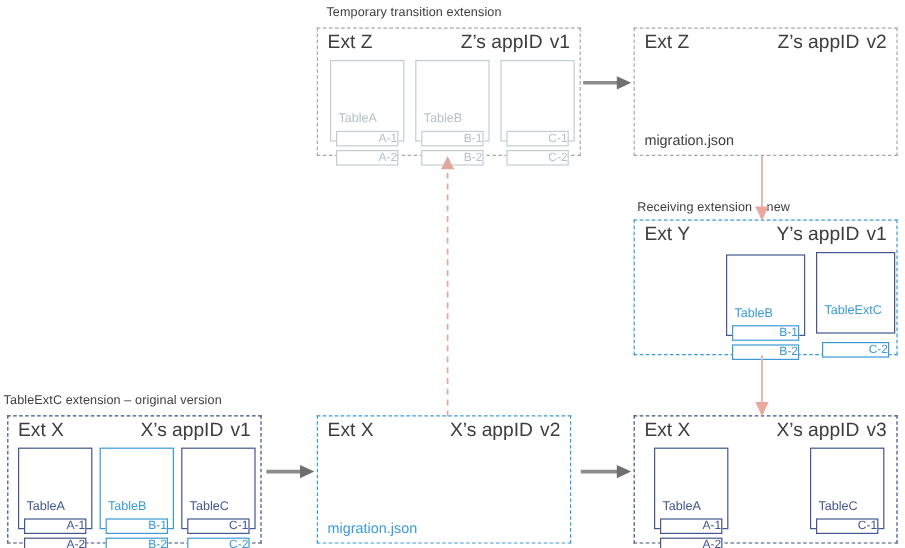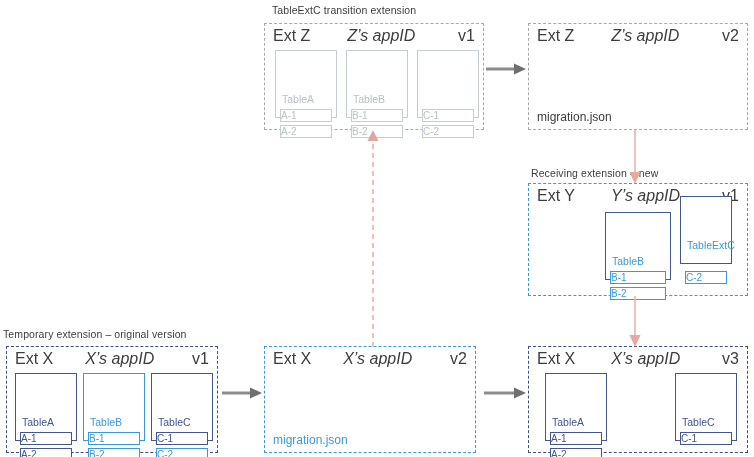--- a/index.html
+++ b/index.html
@@ -34,21 +34,21 @@
   .ext.navy{border:1.2px dashed #3f4f7f;}
 
   .ext-hdr{
     position:absolute;left:0;right:0;top:5px;height:14px;
     display:flex;align-items:center;
     padding:0 8px;
     box-sizing:border-box;
     font-size:16px;
   }
   .ext-hdr .h-left{flex:0 0 auto;}
-  .ext-hdr .h-mid{flex:1 1 auto;text-align:center;padding-right:6px;font-style:italic;}
+  .ext-hdr .h-mid{flex:1 1 auto;text-align:right;padding-right:6px;}
   .ext-hdr .h-right{flex:0 0 auto;}
 
   .ext-foot{
     position:absolute;left:8px;bottom:5px;
     font-size:12px;
   }
   .foot-blue{color:#3a9ad9;}
 
   
   .tbl{
@@ -63,21 +63,21 @@
     padding-left:2px;
     margin-bottom:3px;
     height:13px;
     white-space:nowrap;
     margin-top:39px;
   }
   .row{
     box-sizing:border-box;
     height:13px;
     line-height:11px;
-    text-align:left;
+    text-align:right;
     font-size:10px;
     margin-bottom:3px;
     background:#ffffff;
   }
   .row:last-child{margin-bottom:0;}
   .row.spacer{border:none;background:transparent;}
 
   
   .navy-b{border:1.4px solid #44568f;}
   .navy-t{color:#44568f;}
@@ -88,25 +88,25 @@
 
   
   .arrow{position:absolute;}
   svg{display:block;overflow:visible;}
 </style>
 </head>
 <body>
 
 <div class="canvas">
 
-  <div class="caption" style="left:272px;top:4px;">TableExtC transition extension</div>
+  <div class="caption" style="left:272px;top:4px;">Temporary transition extension</div>
 
   <div class="caption" style="left:531px;top:167px;">Receiving extension – new</div>
 
-  <div class="caption" style="left:3px;top:328px;">Temporary extension – original version</div>
+  <div class="caption" style="left:3px;top:328px;">TableExtC extension – original version</div>
 
   <div class="ext gray" style="left:264px;top:23px;width:220px;height:107px;">
     <div class="ext-hdr">
       <span class="h-left">Ext Z</span>
       <span class="h-mid">Z’s appID</span>
       <span class="h-right">v1</span>
     </div>
 
     <div class="tbl gray-b" style="left:10px;top:26px;width:62px;height:68px;">
       <div class="tbl-title gray-t">TableA</div>
@@ -142,21 +142,21 @@
       <span class="h-mid">Y’s appID</span>
       <span class="h-right">v1</span>
     </div>
 
     <div class="tbl navy-b" style="left:76px;top:28px;width:66px;height:68px;">
       <div class="tbl-title blue-t">TableB</div>
       <div class="row blue-b blue-t">B-1</div>
       <div class="row blue-b blue-t">B-2</div>
     </div>
 
-    <div class="tbl navy-b" style="left:151px;top:12px;width:52px;height:68px;">
+    <div class="tbl navy-b" style="left:151px;top:26px;width:66px;height:68px;">
       <div class="tbl-title blue-t">TableExtC</div>
       <div class="row spacer"></div>
       <div class="row blue-b blue-t">C-2</div>
     </div>
   </div>
 
   <div class="ext navy" style="left:6px;top:346px;width:212px;height:107px;">
     <div class="ext-hdr">
       <span class="h-left">Ext X</span>
       <span class="h-mid">X’s appID</span>

